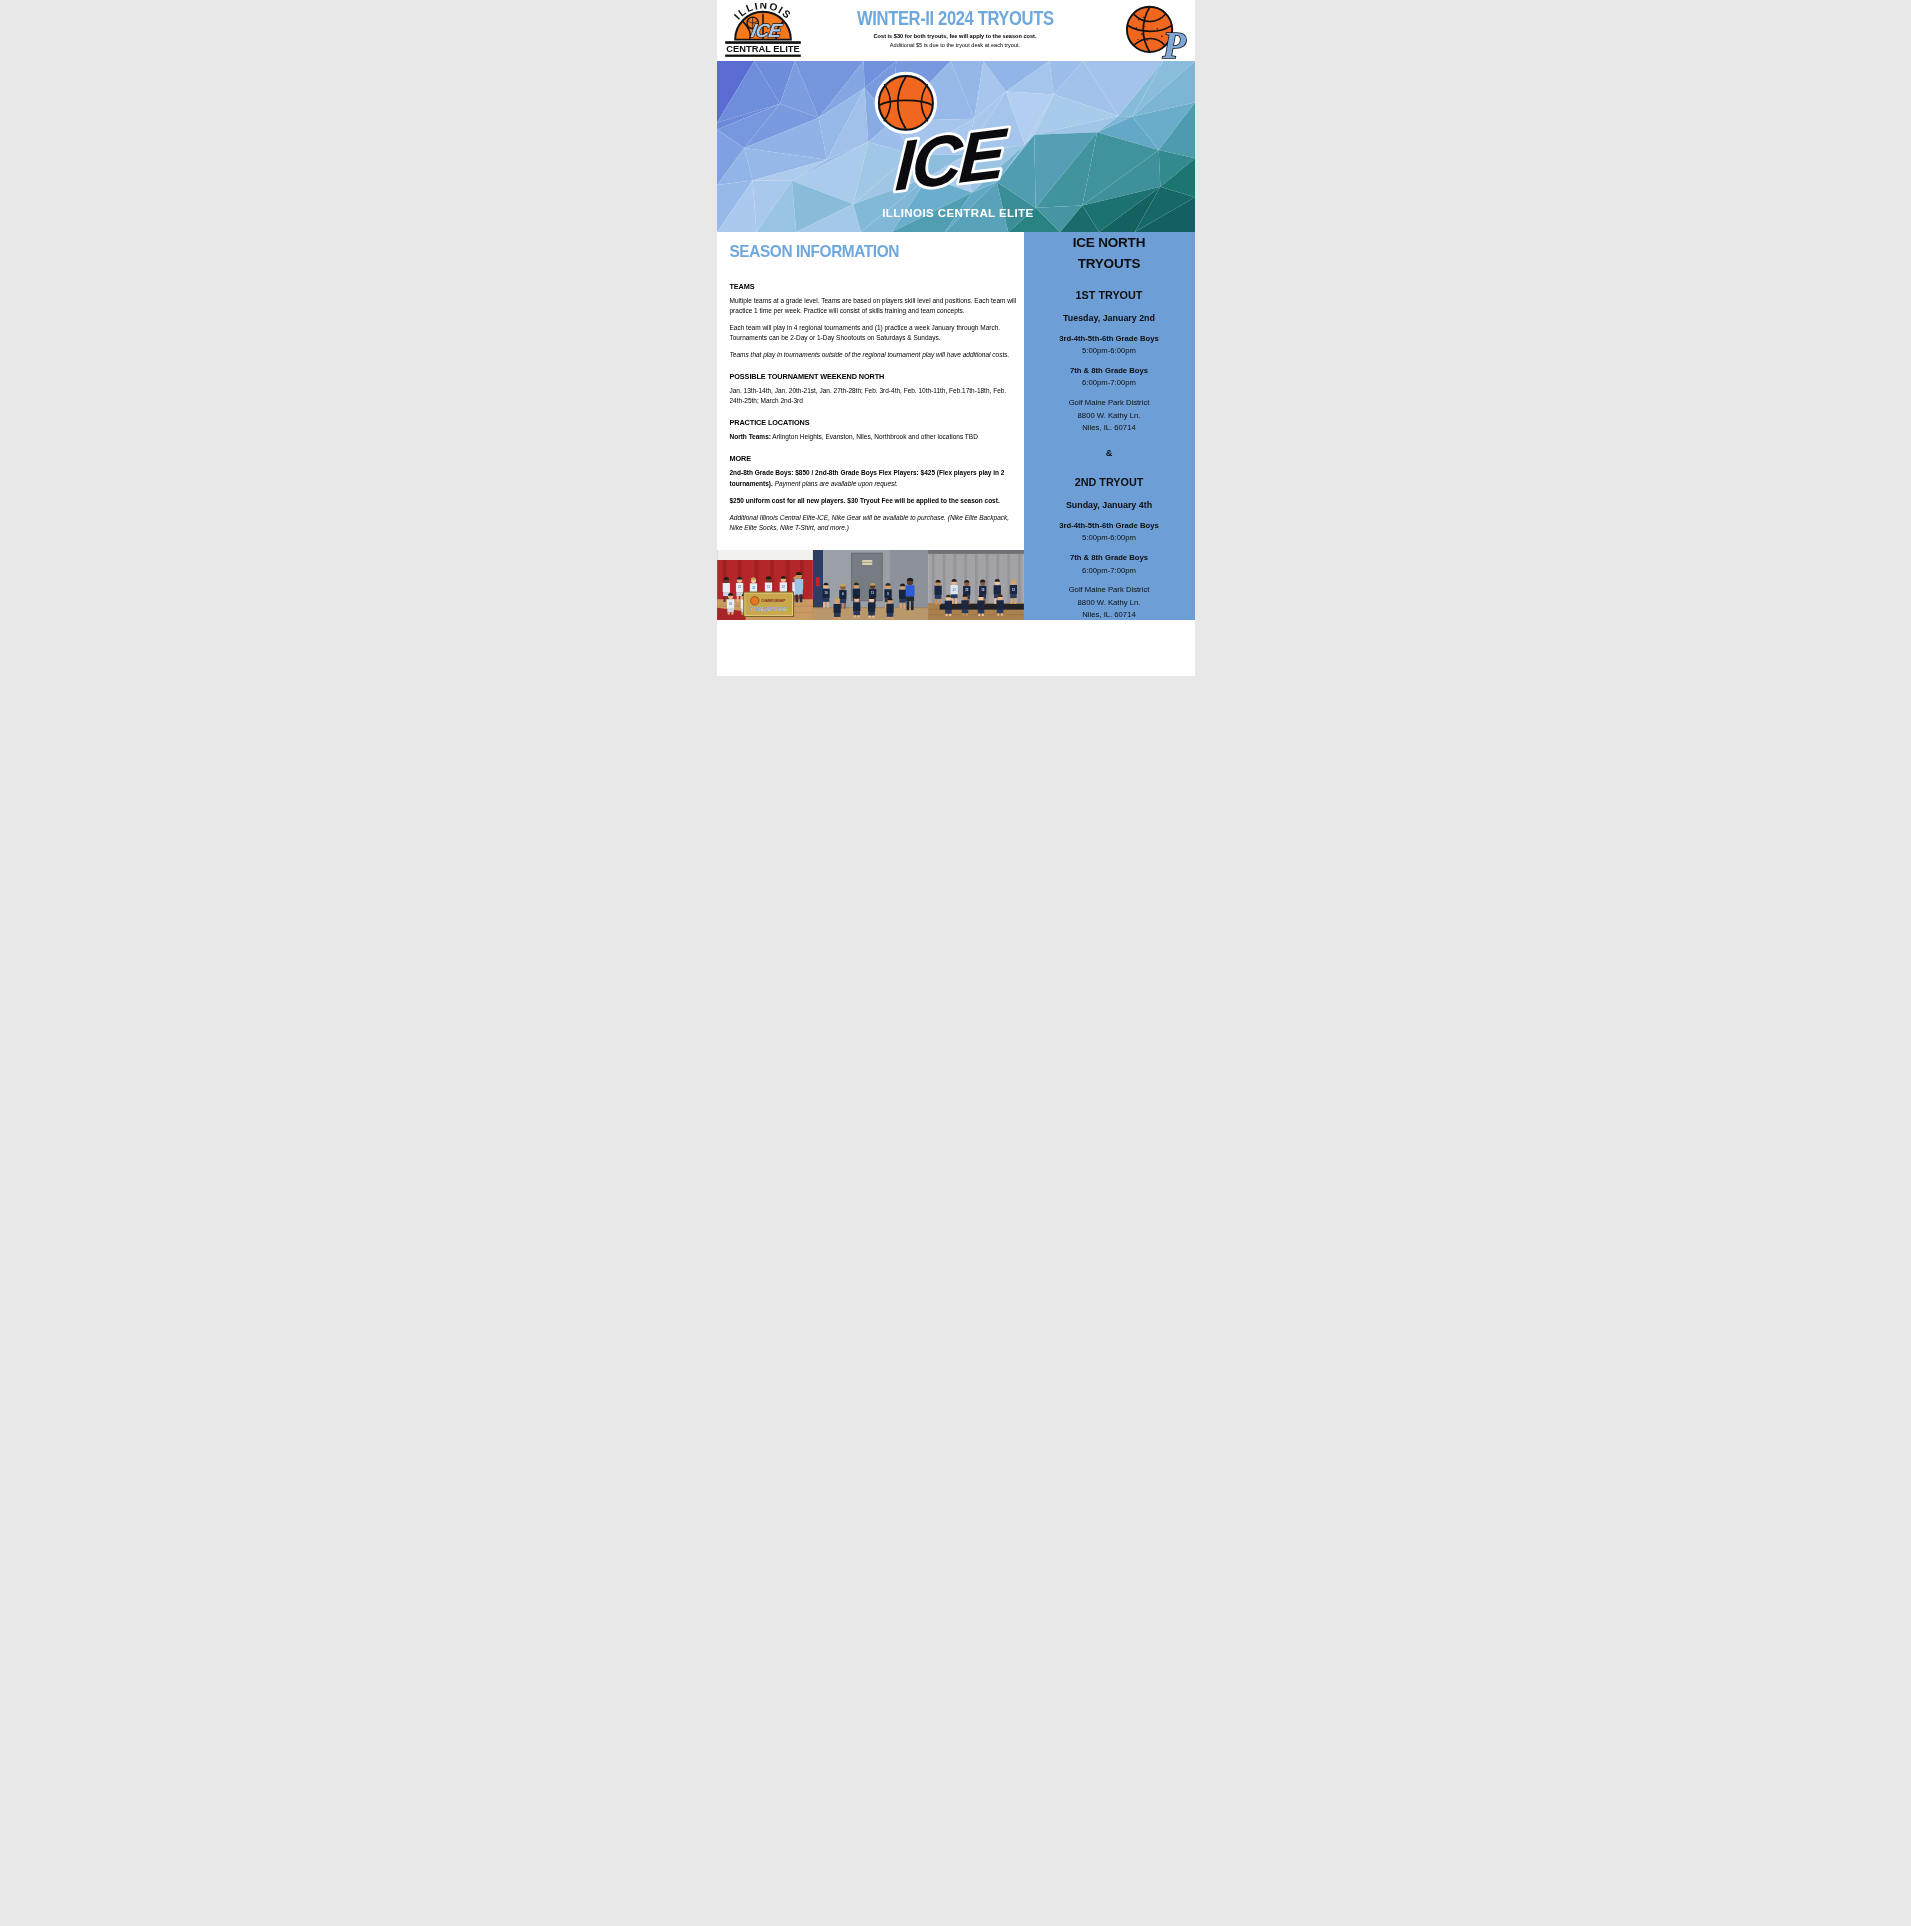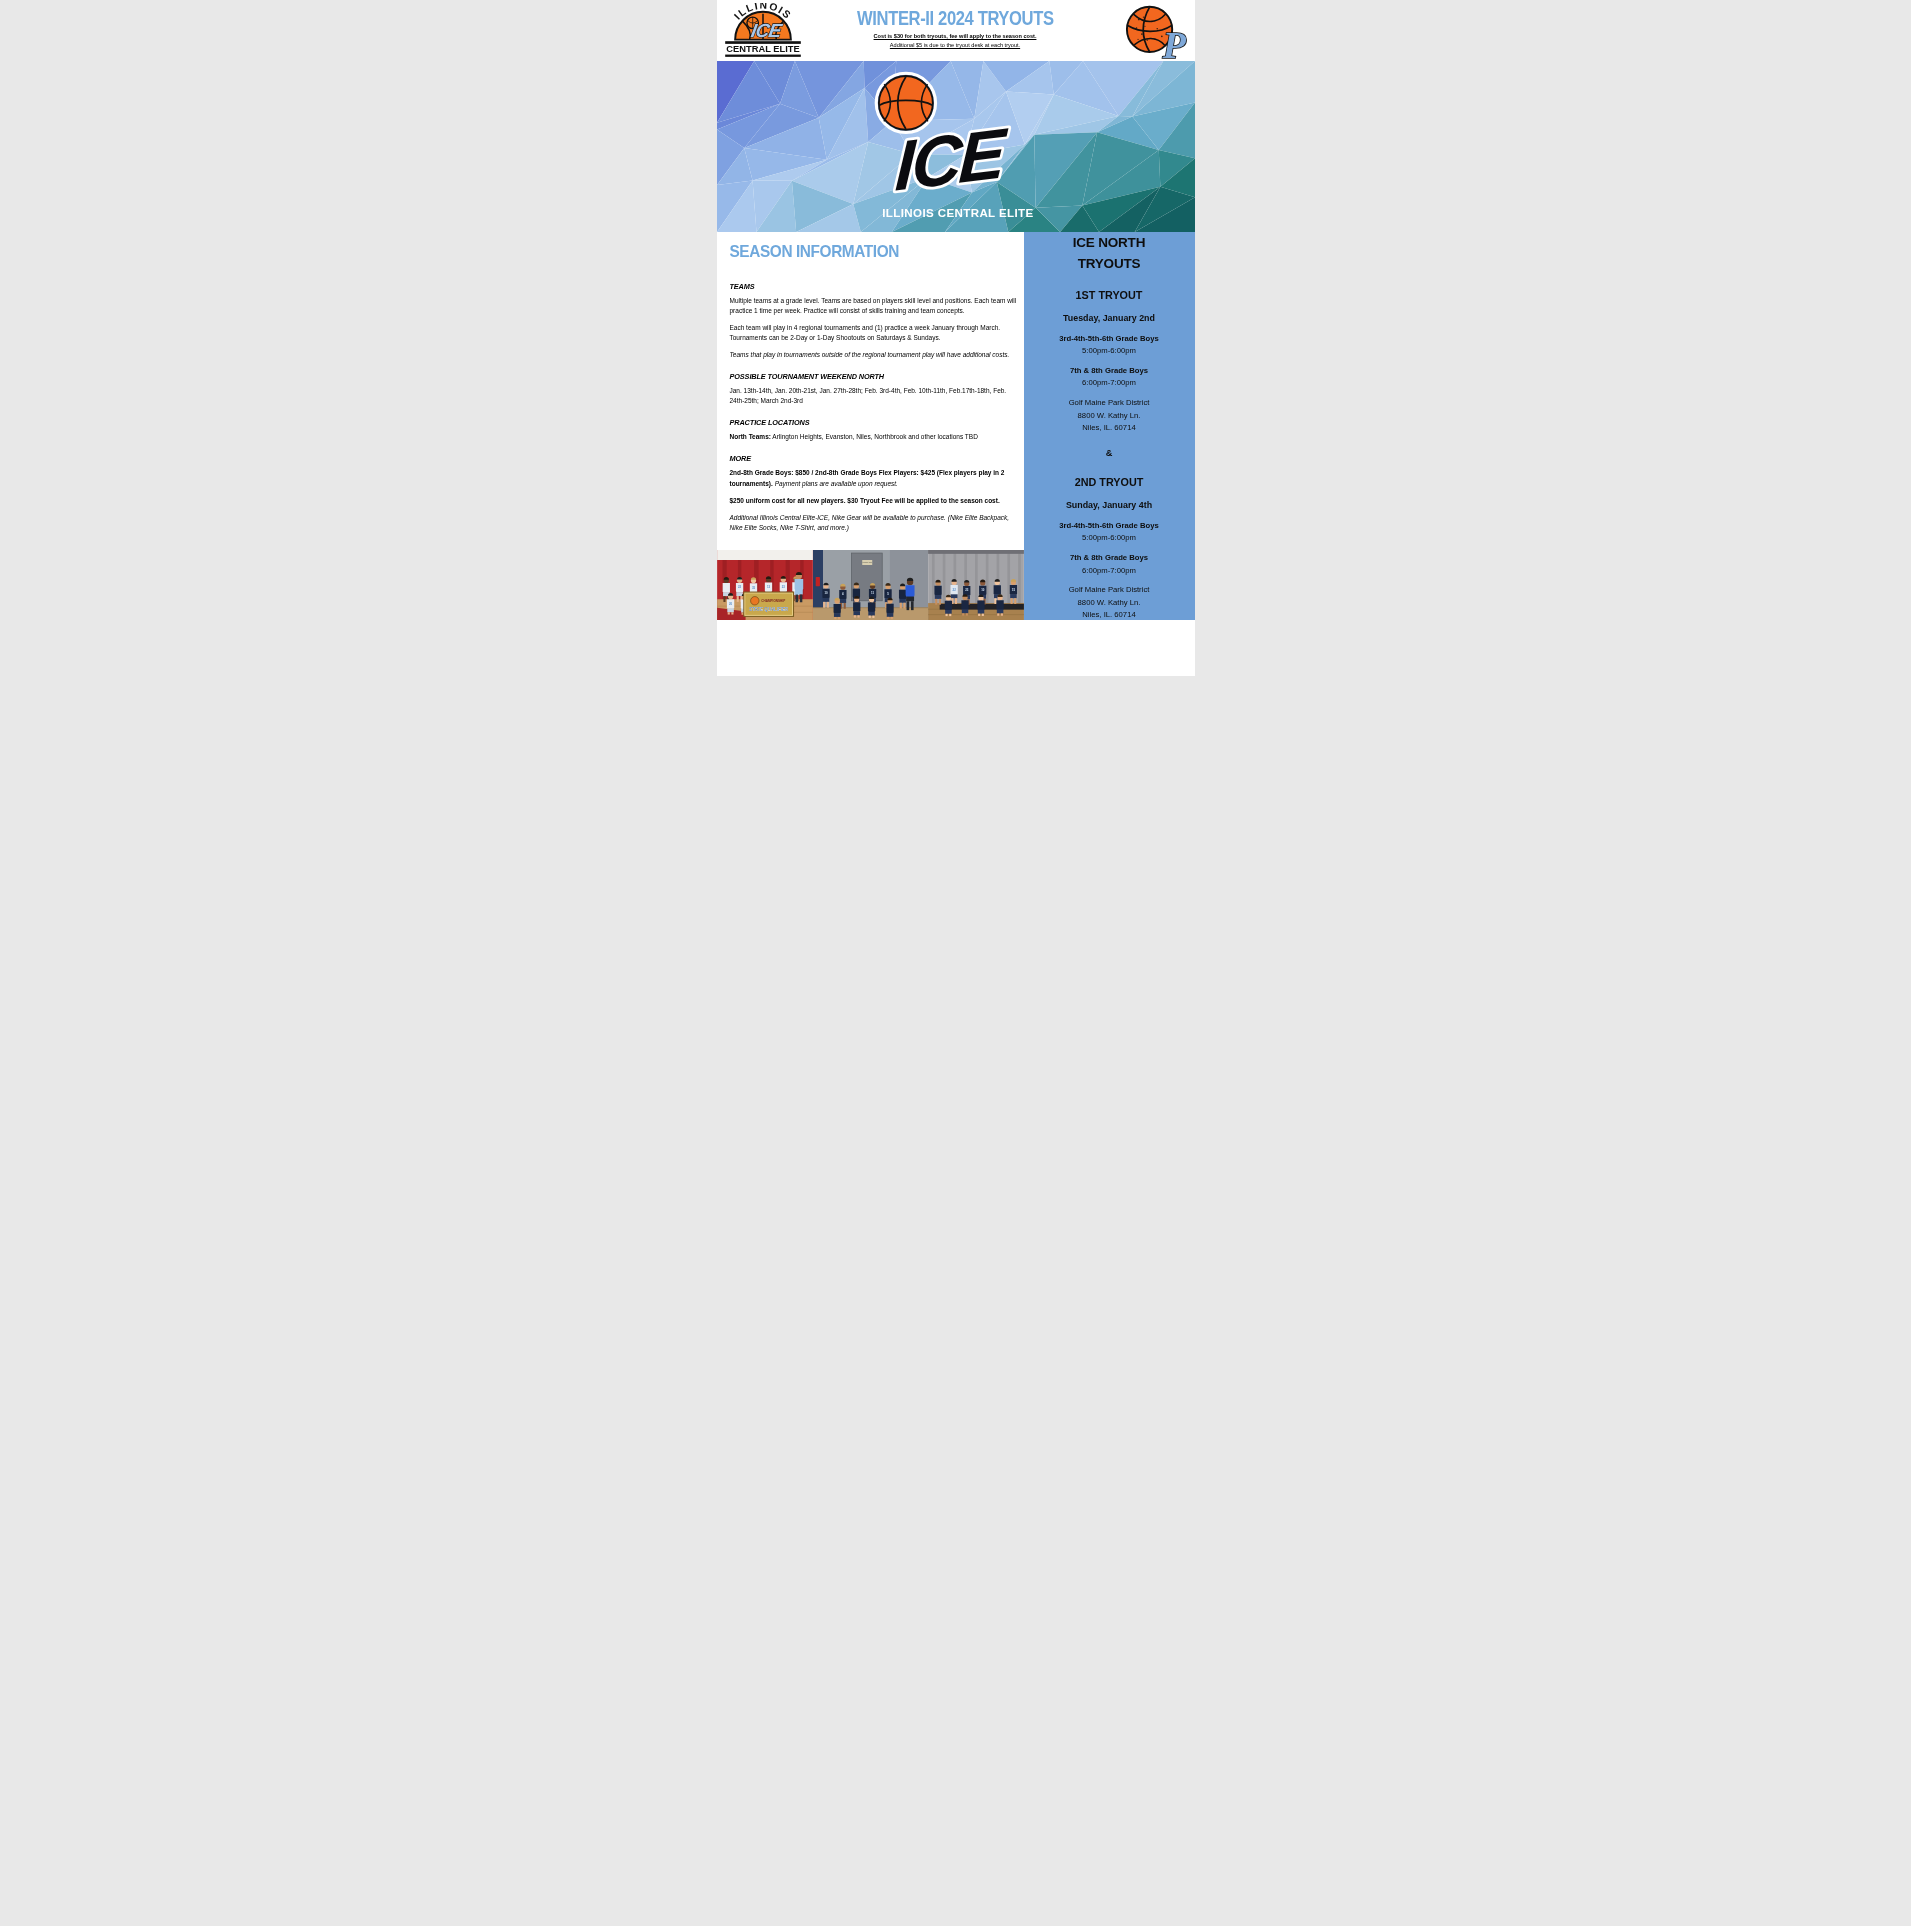--- a/index.html
+++ b/index.html
@@ -2,32 +2,32 @@
 <html style="font-size:6.2px"><head>
 <meta charset="utf-8">
 <style>
   html,body{margin:0;padding:0;background:#e8e8e8;}
   .page{position:relative;width:478px;height:676px;margin:0 auto;background:#ffffff;
         font-family:"Liberation Sans",sans-serif;overflow:hidden;}
   
   .header{position:absolute;left:0;top:0;width:478px;height:61px;background:#fff;}
   .logo-left{position:absolute;left:5.4px;top:3.1px;}
   .logo-right{position:absolute;left:408px;top:3.9px;}
-  .head-center{position:absolute;left:92px;top:7px;width:293px;text-align:center;text-decoration:underline;}
+  .head-center{position:absolute;left:92px;top:7px;width:293px;text-align:center;}
   .main-title{font-size:17.3px;font-weight:bold;color:#6FA8DC;letter-spacing:-0.4px;
               display:inline-block;transform:scale(.96,1.12);transform-origin:center top;white-space:nowrap;}
   .sub1{margin-top:5.4px;font-size:5.6px;font-weight:bold;color:#000;}
   .sub2{margin-top:2.7px;font-size:5.6px;color:#000;}
   
   .banner{position:absolute;left:0;top:61px;width:478px;height:171px;display:block;}
   
   .season{position:absolute;left:13px;top:242px;width:288px;color:#000;}
   .season-title{font-size:15.4px;font-weight:bold;color:#6FA8DC;letter-spacing:-0.4px;margin:0 0 10px 0;
                 display:inline-block;transform:scaleY(1.08);transform-origin:left top;white-space:nowrap;}
-  .sec-h{font-size:7.3px;font-weight:bold;margin:11.6px 0 5.4px 0;letter-spacing:-0.1px;font-style:italic;}
+  .sec-h{font-size:7.3px;font-weight:bold;margin:11.6px 0 5.4px 0;letter-spacing:-0.1px;}
   .season p{font-size:6.5px;line-height:1.55;margin:0 0 7px 0;}
   .it{font-style:italic;}
   .bd{font-weight:bold;}
   
   .panel{position:absolute;left:307px;top:232px;width:171px;height:388px;background:#6D9ED6;
          color:#0e0e0e;text-align:center;}
   .panel .t1{padding-top:3px;font-size:13.5px;font-weight:bold;letter-spacing:-0.2px;}
   .panel .t2{margin-top:6.2px;font-size:13.5px;font-weight:bold;letter-spacing:-0.2px;text-align:center;}
   .panel .heading{margin-top:17.7px;font-size:10.8px;font-weight:bold;}
   .panel .date{margin-top:12px;font-size:8.9px;font-weight:bold;}

